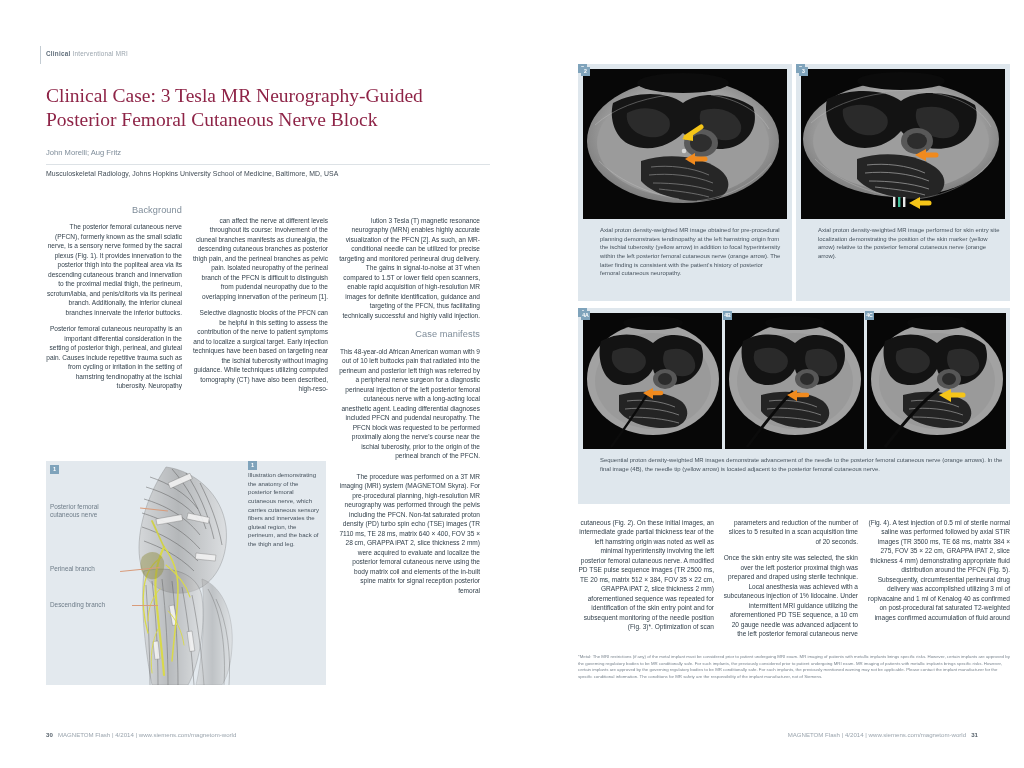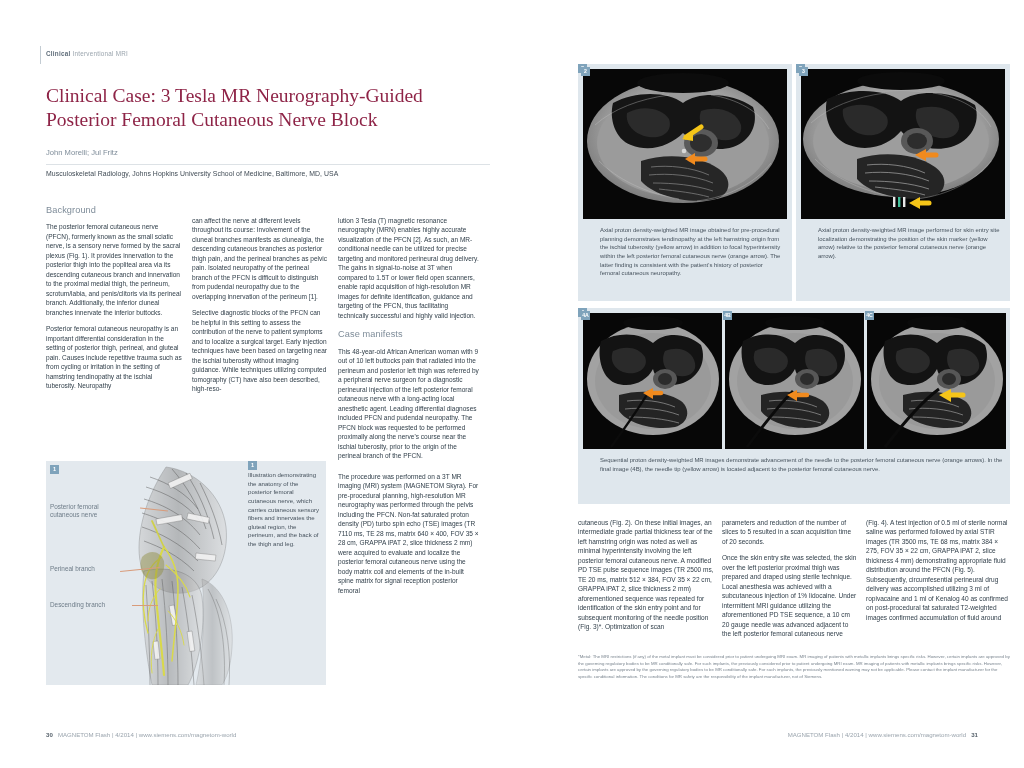--- a/index.html
+++ b/index.html
@@ -74,21 +74,21 @@
     font-weight: normal;
     letter-spacing: 0.1px;
   }
   .sec-head.inline { margin-top: 8px; }
 
   .col {
     position: absolute;
     font-size: 6.55px;
     line-height: 1.45;
     color: #33414c;
-    text-align: left;
+    text-align: right;
   }
   .col p { margin: 0 0 7px 0; }
 
   .colL1 { left: 6px;   top: 164px; width: 136px; }
   .colL2 { left: 152px; top: 176px; width: 136px; }
   .colL3 { left: 298px; top: 176px; width: 142px; }
   .colL3b{ left: 298px; top: 432px; width: 142px; }
 
   
   .fig1 {
@@ -205,21 +205,21 @@
 <body>
 
 <div class="spread">
 
   <div class="page-left">
 
     <div class="kicker-rule"></div>
     <div class="kicker"><span class="k-strong">Clinical</span><span> Interventional MRI</span></div>
 
     <h1 class="article-title">Clinical Case: 3 Tesla MR Neurography-Guided Posterior Femoral Cutaneous Nerve Block</h1>
-    <div class="authors">John Morelli; Jul Fritz</div>
+    <div class="authors">John Morelli; Aug Fritz</div>
     <div class="affil-rule"></div>
     <div class="affiliation">Musculoskeletal Radiology, Johns Hopkins University School of Medicine, Baltimore, MD, USA</div>
 
     <div class="col colL1">
       <h2 class="sec-head">Background</h2>
       <p>The posterior femoral cutaneous nerve (PFCN), formerly known as the small sciatic nerve, is a sensory nerve formed by the sacral plexus (Fig. 1). It provides innervation to the posterior thigh into the popliteal area via its descending cutaneous branch and innervation to the proximal medial thigh, the perineum, scrotum/labia, and penis/clitoris via its perineal branch. Additionally, the inferior cluneal branches innervate the inferior buttocks.</p>
       <p>Posterior femoral cutaneous neuropathy is an important differential consideration in the setting of posterior thigh, perineal, and gluteal pain. Causes include repetitive trauma such as from cycling or irritation in the setting of hamstring tendinopathy at the ischial tuberosity. Neuropathy</p>
     </div>
 
     <div class="col colL2">

